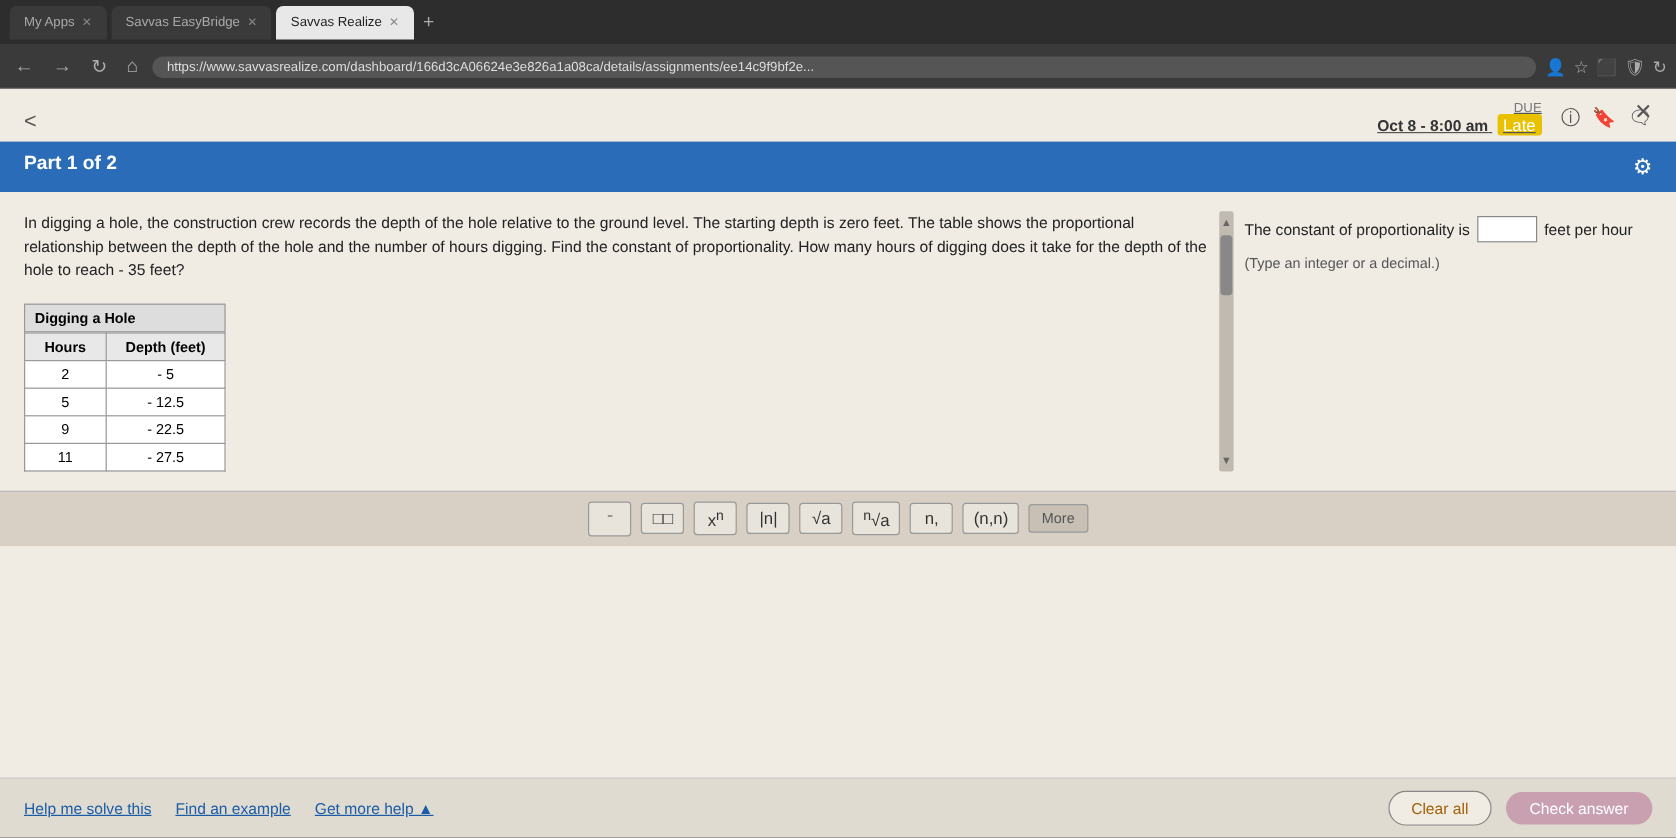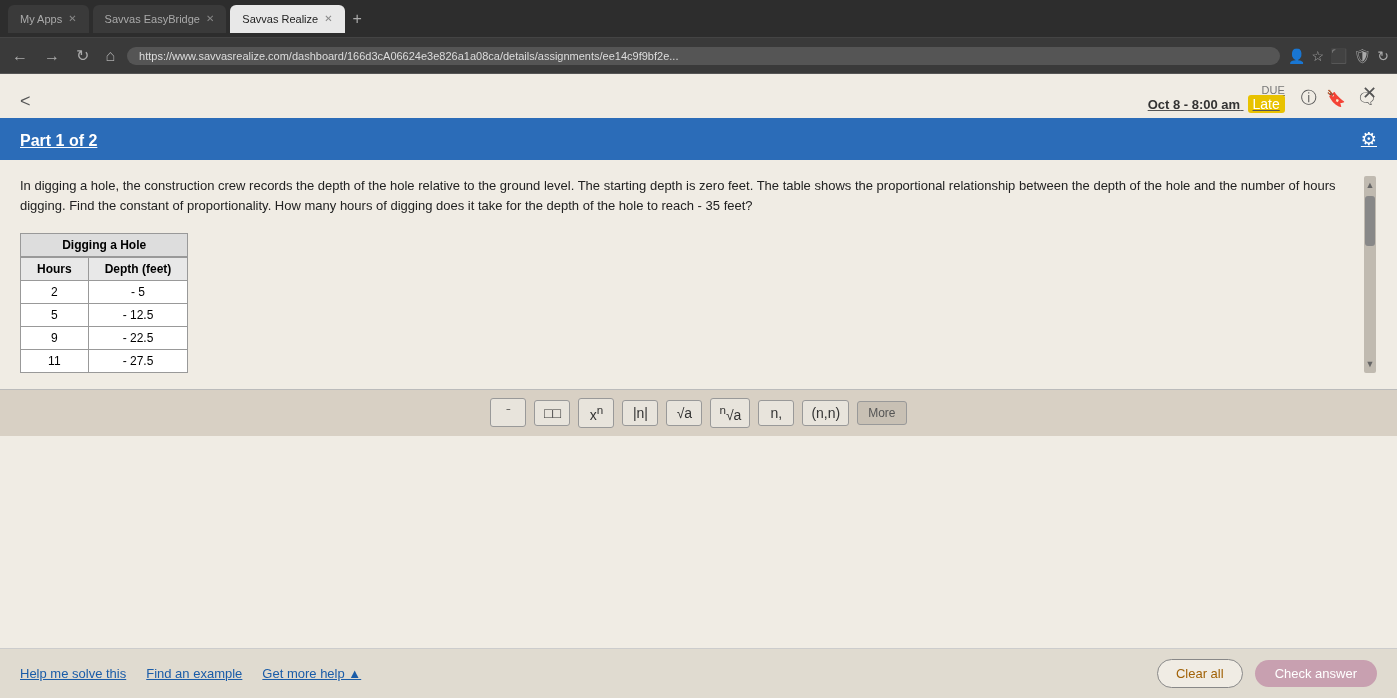--- a/index.html
+++ b/index.html
@@ -156,23 +156,22 @@
       font-size: 16px;
     }
 
     
     .part-banner {
       background: #2b6cb8;
       color: white;
       padding: 10px 20px;
       display: flex;
       justify-content: space-between;
-      align-items: flex-end;
+      align-items: flex-start;
       margin: 0 0 0 0;
-      text-decoration: underline;
     }
     .part-label {
       font-size: 16px;
       font-weight: bold;
     }
     .settings-icon {
       font-size: 18px;
       cursor: pointer;
     }
 
@@ -202,21 +201,21 @@
     }
     .data-table {
       border-collapse: collapse;
       font-size: 12px;
     }
     .data-table caption {
       background: #ddd;
       font-weight: bold;
       font-size: 12px;
       padding: 4px 8px;
-      text-align: center;
+      text-align: left;
       border: 1px solid #999;
     }
     .data-table th, .data-table td {
       border: 1px solid #999;
       padding: 4px 16px;
       text-align: center;
     }
     .data-table th {
       background: #e8e8e8;
     }
@@ -450,20 +449,28 @@
     </div>
 
     <div style="position:relative; width:14px; align-self:stretch;">
       <div style="width:12px; height:100%; background:#c0bab0; border-radius:2px; margin:auto; position:relative;">
         <div style="position:absolute; top:4px; left:50%; transform:translateX(-50%); font-size:9px; color:#666;">▲</div>
         <div style="position:absolute; top:20px; left:1px; width:10px; height:50px; background:#888; border-radius:3px;"></div>
         <div style="position:absolute; bottom:4px; left:50%; transform:translateX(-50%); font-size:9px; color:#666;">▼</div>
       </div>
     </div>
 
+    <div class="question-right">
+      <div class="answer-line">
+        <span>The constant of proportionality is</span>
+        <input class="answer-input" type="text" style="">
+        <span>feet per hour</span>
+      </div>
+      <div class="sub-label">(Type an integer or a decimal.)</div>
+    </div>
 
   </div>
 
   <button class="close-x">✕</button>
 
   <div class="math-toolbar">
     <button class="math-btn">
       <span>⁻</span>
     </button>
     <button class="math-btn">

